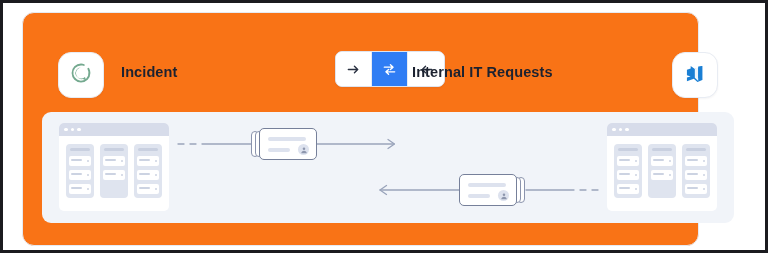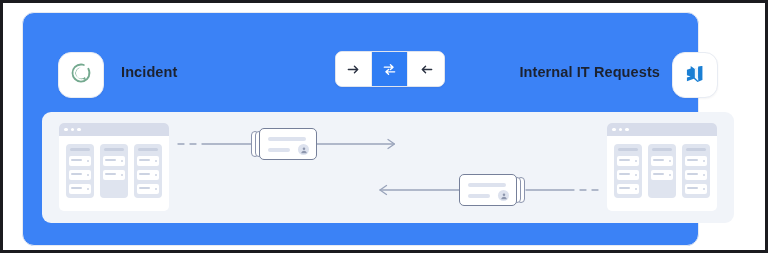--- a/index.html
+++ b/index.html
@@ -23,21 +23,21 @@
     border: 3px solid #1b1b1f;
     background: #ffffff;
   }
   .card {
     position: absolute;
     left: 19px;
     top: 9px;
     width: 677px;
     height: 234px;
     box-sizing: border-box;
-    background: #3b82f6;
+    background: #f97316;
     border: 1px solid #e6eaf2;
     border-radius: 12px;
   }
 
   
   .header {
     position: absolute;
     left: 0;
     top: 0;
     width: 730px;
@@ -63,21 +63,21 @@
   .app-label {
     position: absolute;
     top: 51px;
     font-size: 14.5px;
     font-weight: bold;
     color: #1c2230;
     letter-spacing: .1px;
     white-space: nowrap;
   }
   .app-label.left  { left: 98px; }
-  .app-label.right { left: 369px; width: 268px; text-align: right; }
+  .app-label.right { left: 389px; width: 268px; }
 
   
   .seg {
     position: absolute;
     left: 312px;
     top: 38px;
     height: 34px;
     display: flex;
     background: #ffffff;
     border: 1px solid #dfe4ee;

